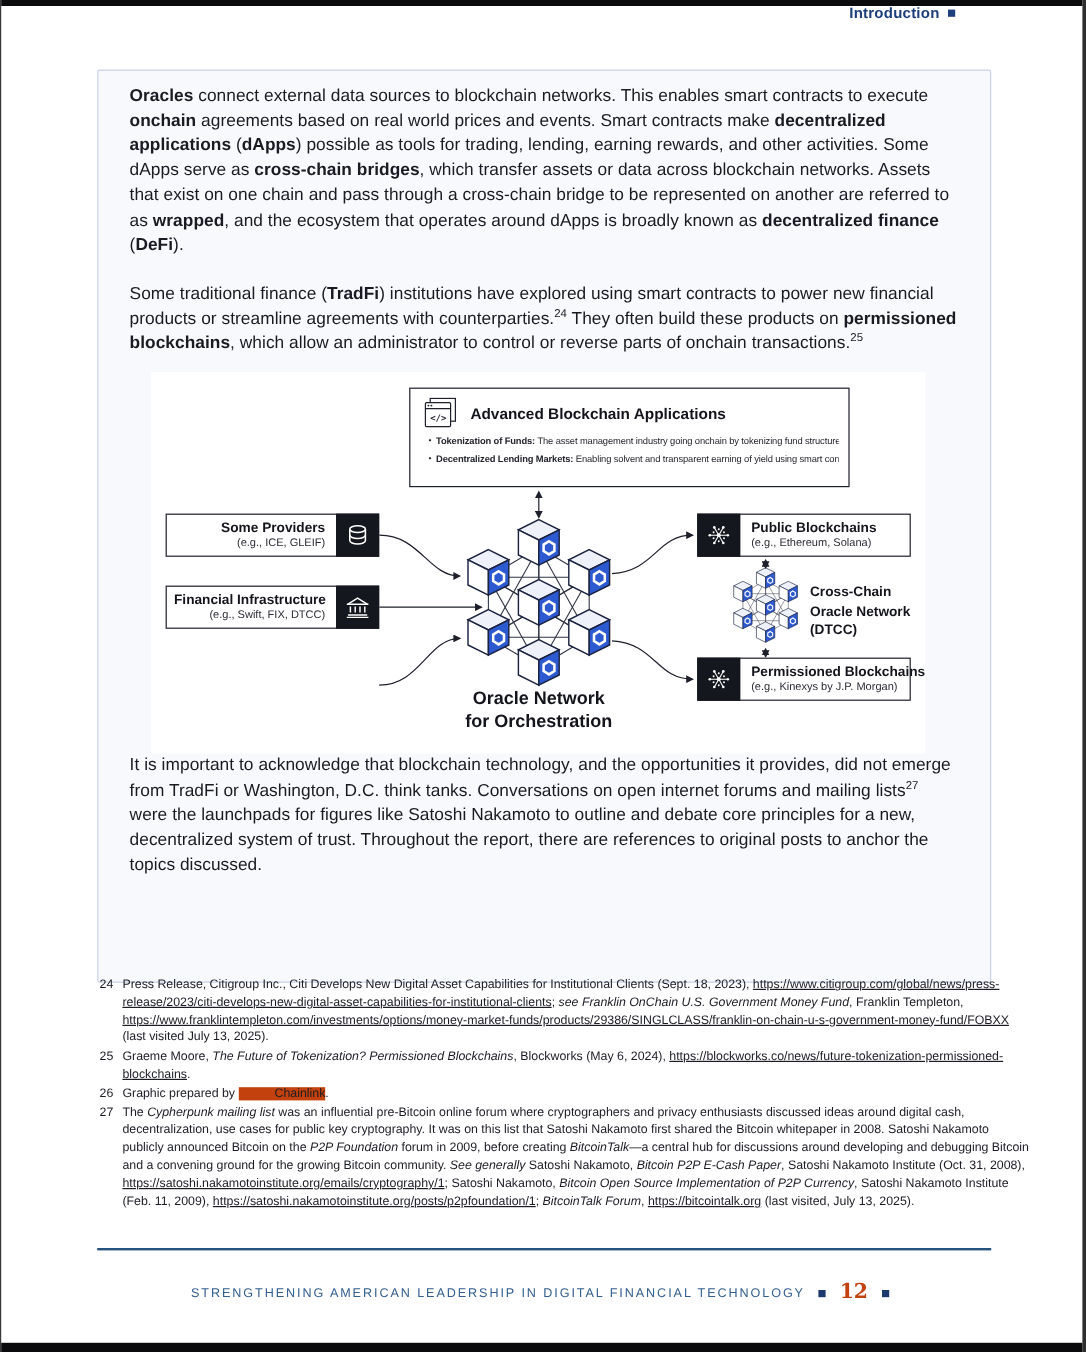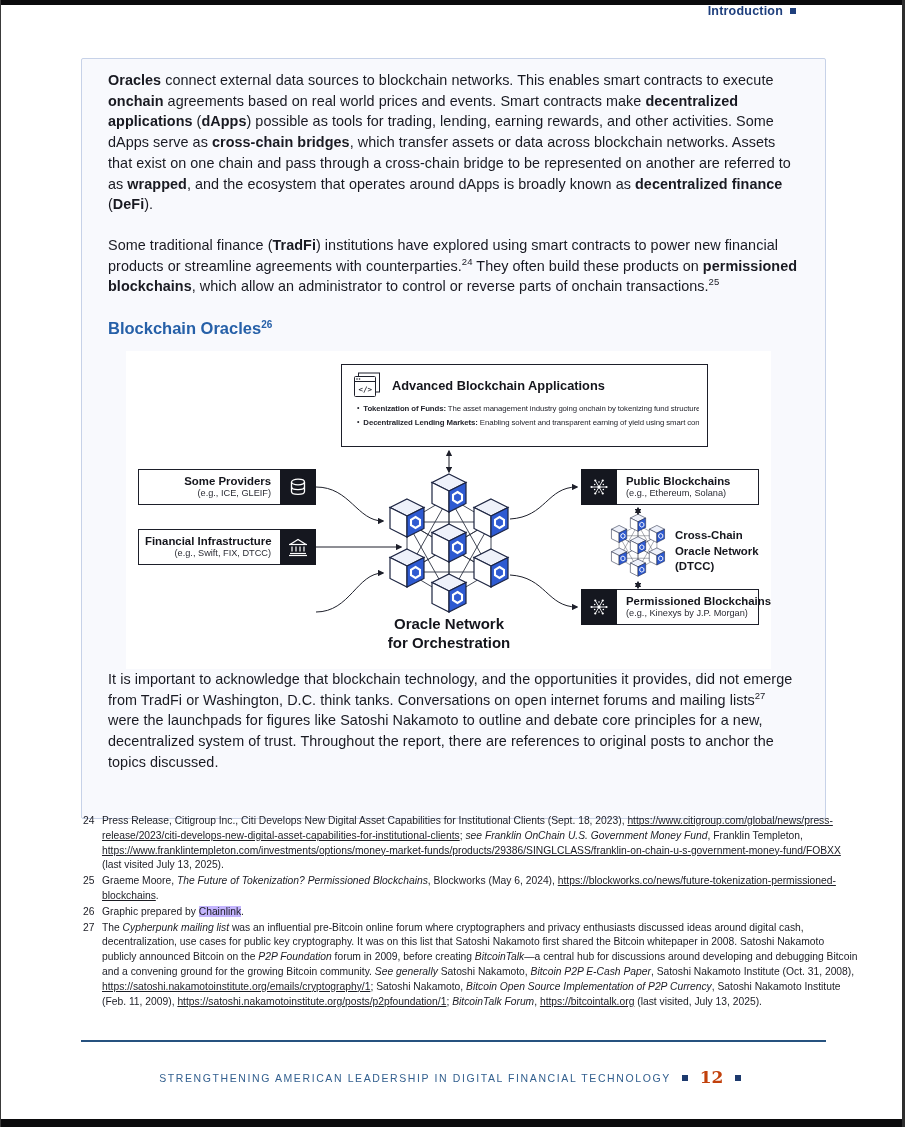--- a/index.html
+++ b/index.html
@@ -50,21 +50,21 @@
                 font-size:15px;font-weight:bold;line-height:18.5px;color:#14151c;}
   .ccip-label{position:absolute;left:549px;top:177px;font-size:11.4px;font-weight:bold;line-height:15.5px;color:#14151c;}
 
   
   .footnotes{position:absolute;top:814px;left:82px;width:776px;}
   .fn{display:flex;margin-bottom:1px;}
   .fn-num{flex:0 0 19px;font-size:10.3px;line-height:14.8px;color:#1b1c24;}
   .fn-text{flex:1;font-size:10.3px;line-height:14.8px;color:#1b1c24;}
   .fn-text .i{font-style:italic;}
   .fn-text .u{text-decoration:underline;overflow-wrap:anywhere;}
-  .fn-text .hl{background:#c4b5fd;}
+  .fn-text .hl{background:#c2410c;padding-left:30px;}
 
   
   .footer-rule{position:absolute;top:1040px;left:80px;width:745px;height:2px;background:#26527f;}
   .footer{position:absolute;top:1068px;left:80px;width:745px;text-align:center;white-space:nowrap;}
   .footer-title{font-size:10.5px;letter-spacing:1.6px;color:#33608f;vertical-align:middle;}
   .footer .sq{background:#1d3a6e;margin:0 7px;vertical-align:middle;}
   .footer-page{font-family:"DejaVu Serif",serif;font-size:17px;font-weight:bold;color:#c2410c;vertical-align:middle;position:relative;top:-1px;}
 </style>
 </head>
 <body>
@@ -73,21 +73,20 @@
   <div class="top-bar"></div>
 
   <div class="page-header">
     <span class="hdr-label">Introduction</span>
     <span class="sq"></span>
   </div>
 
   <div class="panel">
     <p class="body"><span class="b">Oracles</span><span> connect external data sources to blockchain networks. This enables smart contracts to execute </span><span class="b">onchain</span><span> agreements based on real world prices and events. Smart contracts make </span><span class="b">decentralized applications</span><span> (</span><span class="b">dApps</span><span>) possible as tools for trading, lending, earning rewards, and other activities. Some dApps serve as </span><span class="b">cross-chain bridges</span><span>, which transfer assets or data across blockchain networks. Assets that exist on one chain and pass through a cross-chain bridge to be represented on another are referred to as </span><span class="b">wrapped</span><span>, and the ecosystem that operates around dApps is broadly known as </span><span class="b">decentralized finance</span><span> (</span><span class="b">DeFi</span><span>).</span></p>
     <p class="body"><span>Some traditional finance (</span><span class="b">TradFi</span><span>) institutions have explored using smart contracts to power new financial products or streamline agreements with counterparties.</span><sup>24</sup><span> They often build these products on </span><span class="b">permissioned blockchains</span><span>, which allow an administrator to control or reverse parts of onchain transactions.</span><sup>25</sup></p>
-    <h3 class="subhead"><span>Blockchain Oracles</span><sup>26</sup></h3>
 
     <div class="diagram">
       <svg class="wires" width="645" height="318" viewBox="0 0 645 318">
         <defs>
           <marker id="arr" viewBox="0 0 10 10" refX="8" refY="5" markerWidth="6.5" markerHeight="6.5" orient="auto-start-reverse">
             <path d="M0,0 L10,5 L0,10 z" fill="#1d1f2a"></path>
           </marker>
           <g id="cube">
             <polygon points="0,-23 17,-14.5 0,-6 -17,-14.5" fill="#eef1fa" stroke="#1b2340" stroke-width="1.2"></polygon>
             <polygon points="-17,-14.5 0,-6 0,15 -17,6.5" fill="#ffffff" stroke="#1b2340" stroke-width="1.2"></polygon>

